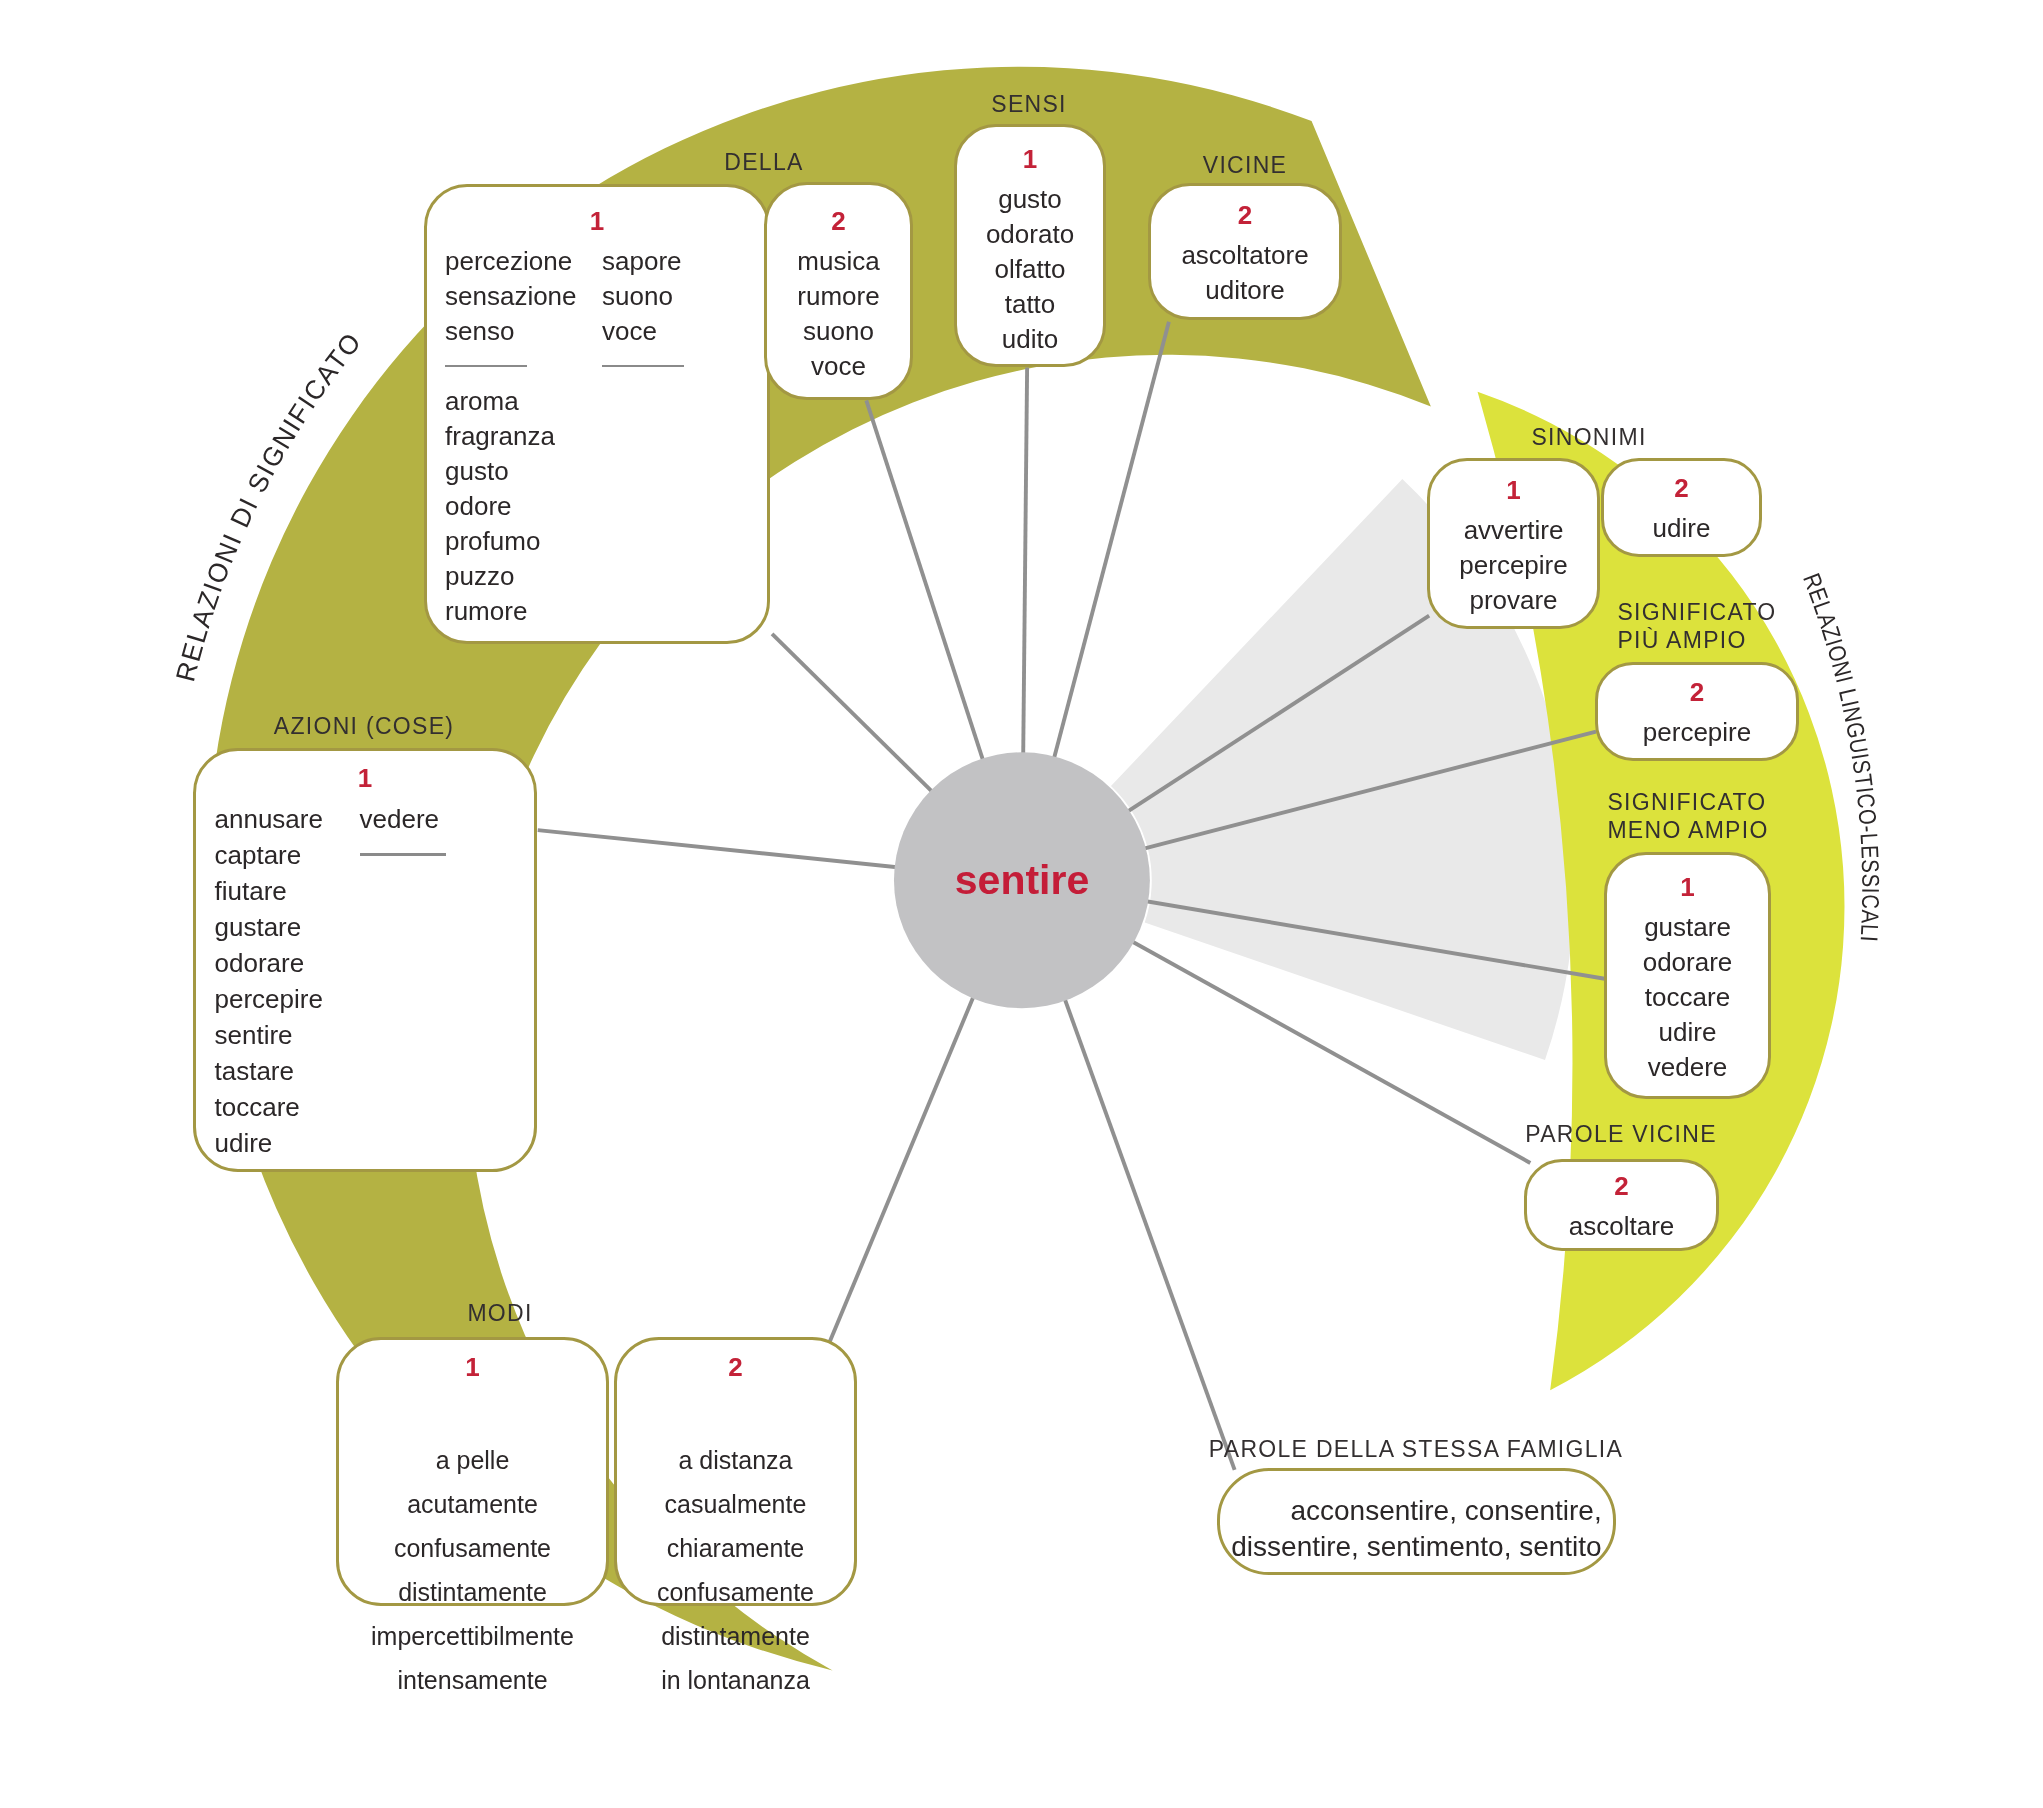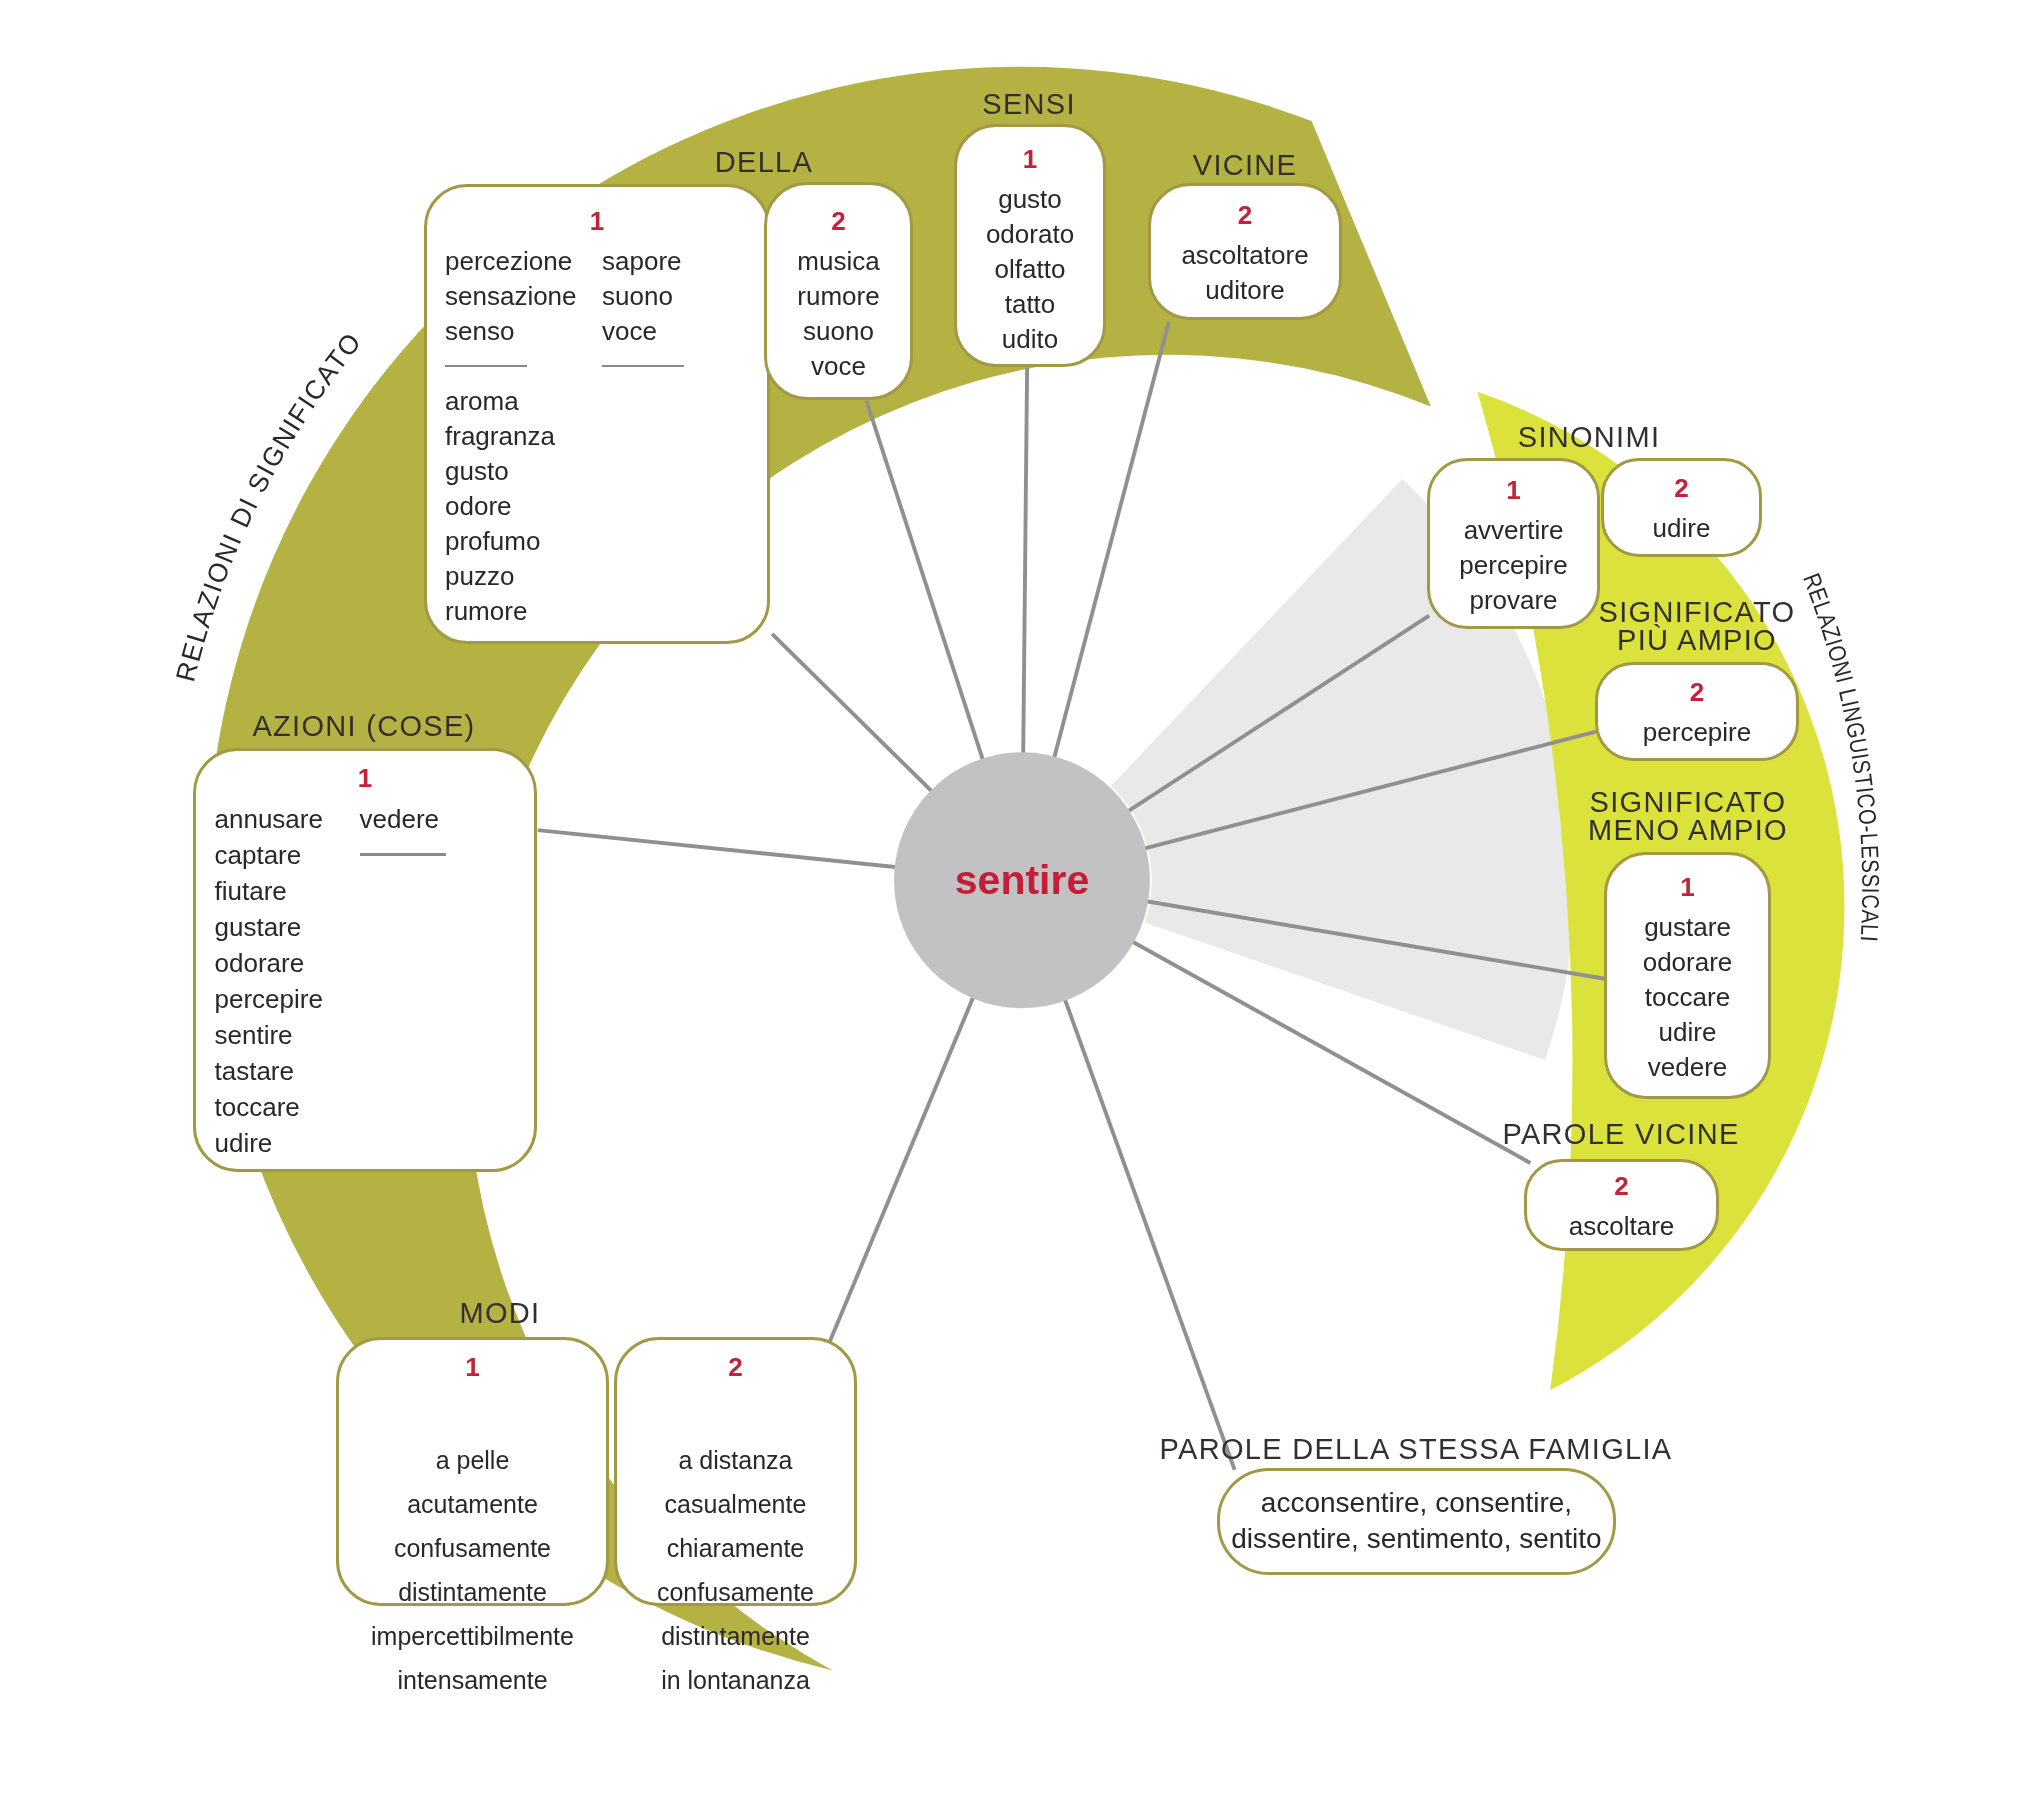--- a/index.html
+++ b/index.html
@@ -1,20 +1,20 @@
 <!DOCTYPE html>
 <html style="font-size:14px"><head>
 <meta charset="utf-8">
 <style>
   html,body{margin:0;padding:0;background:#fff;}
   #canvas{position:relative;width:2043px;height:1808px;background:#fff;overflow:hidden;
           font-family:"Liberation Sans", sans-serif;color:#2b2728;}
   #bg{position:absolute;left:0;top:0;}
-  .lbl{position:absolute;transform:translate(-50%,-50%);font-size:29px;letter-spacing:1.3px;
-       color:#332f30;text-align:center;white-space:pre-line;line-height:28px;}
+  .lbl{position:absolute;transform:translate(-50%,-50%);font-size:23px;letter-spacing:1.3px;
+       color:#332f30;white-space:pre-line;line-height:28px;}
   .bx{position:absolute;background:#fff;border:3.5px solid #a39843;box-sizing:border-box;
       display:flex;flex-direction:column;align-items:center;text-align:center;}
   .num{font-size:26px;font-weight:bold;color:#c32238;line-height:31px;margin-bottom:7px;}
   .words{white-space:pre-line;font-size:26px;line-height:35px;}
   .lh42{line-height:44px;margin-top:48px;}
   .f29{font-size:25px;}
   .f32{font-size:28px;line-height:36px;}
   .cols{display:flex;text-align:left;}
   .col{white-space:normal;}
   .grp{white-space:pre-line;font-size:26px;line-height:35px;}
@@ -149,21 +149,21 @@
 toccare
 udire
 vedere</div>
   </div>
 
   <div class="bx" style="left:1524px;top:1159px;width:195px;height:92px;border-radius:38px;padding-top:8.6px;">
     <div class="num">2</div>
     <div class="words">ascoltare</div>
   </div>
 
-  <div class="bx" style="left:1217px;top:1468px;width:399px;height:107px;border-radius:52px;padding-top:14px;justify-content:flex-start;">
+  <div class="bx" style="left:1217px;top:1468px;width:399px;height:107px;border-radius:52px;padding-top:22px;justify-content:flex-start;text-align:right;">
     <div class="words f32">acconsentire, consentire,
 dissentire, sentimento, sentito</div>
   </div>
 
   <div class="bx" style="left:336px;top:1337px;width:273px;height:269px;border-radius:45px;padding-top:12px;">
     <div class="num">1</div>
     <div class="words lh42 f29">a pelle
 acutamente
 confusamente
 distintamente

